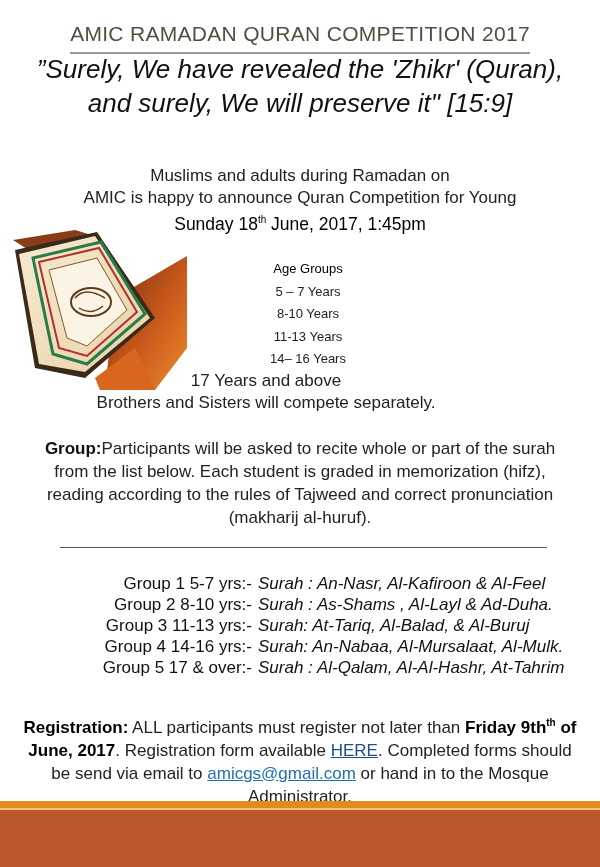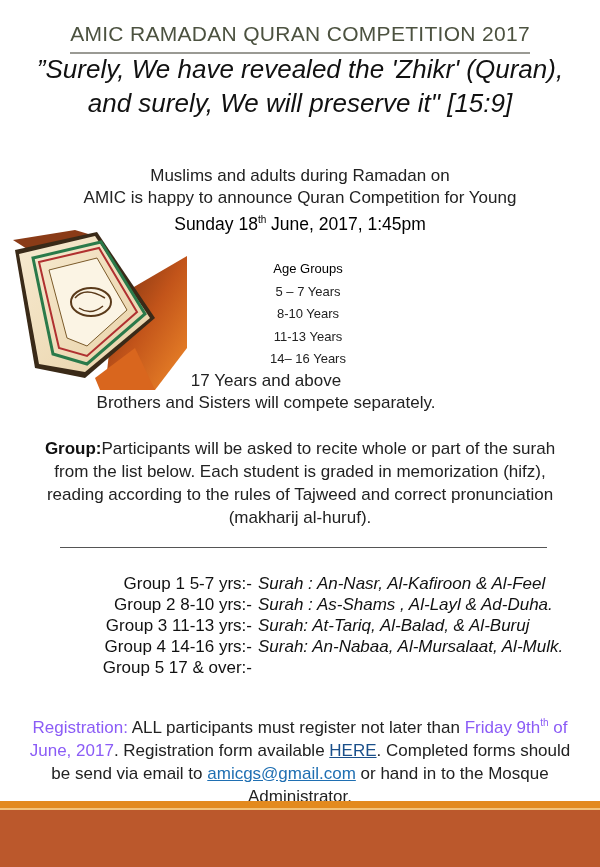--- a/index.html
+++ b/index.html
@@ -23,21 +23,21 @@
     .format { position: absolute; top: 437px; left: 0; width: 600px; text-align: center;
               font-size: 17px; line-height: 23px; color: #222; }
     .format b { font-weight: bold; color: #111; }
     .rule { position: absolute; top: 547px; left: 60px; width: 487px; height: 1px; background: #555; }
     .groups { position: absolute; top: 573px; left: 0; width: 600px; font-size: 17px; line-height: 21px; color: #111; }
     .grow { display: flex; white-space: nowrap; }
     .grow .g { width: 258px; text-align: right; padding-right: 6px; box-sizing: border-box; }
     .grow .s { font-style: italic; }
     .reg { position: absolute; top: 711px; left: 0; width: 600px; text-align: center;
            font-size: 17px; line-height: 23px; color: #222; }
-    .reg b { font-weight: normal; color: #8b5cf6; text-align: right; }
+    .reg b { font-weight: bold; color: #000000; text-align: right; }
     .reg sup { font-size: 10px; }
     .reg a { color: #1f6fb2; text-decoration: underline; }
     .reg a.here { color: #1a4f8a; }
     .band-top { position: absolute; top: 801px; left: 0; width: 600px; height: 7px; background: #e38a1e; }
     .band-line { position: absolute; top: 808px; left: 0; width: 600px; height: 2px; background: #f2c27a; }
     .band { position: absolute; top: 810px; left: 0; width: 600px; height: 57px; background: #bb582c; }
   </style>
 </head>
 <body>
 
@@ -112,20 +112,21 @@
   <div class="grow">
       <span class="g">Group 3  11-13 yrs:-</span>
       <span class="s">Surah:   At-Tariq, Al-Balad, &amp; Al-Buruj</span>
     </div>
   <div class="grow">
       <span class="g">Group 4  14-16 yrs:-</span>
       <span class="s">Surah:   An-Nabaa, Al-Mursalaat, Al-Mulk.</span>
     </div>
   <div class="grow">
       <span class="g">Group 5  17 &amp; over:-</span>
+      <span class="s">Surah : Al-Qalam, Al-Al-Hashr, At-Tahrim</span>
     </div>
 </div>
 
 <div class="reg">
   <div style="width:560px;margin:0 auto;">
     <b>Registration:</b><span> ALL participants must register not later than </span><b><span>Friday 9th</span><sup>th</sup><span> of June, 2017</span></b><span>. Registration form available </span><a class="here" href="#">HERE</a><span>. Completed forms should be send via email to </span><a href="#">amicgs@gmail.com</a><span> or hand in to the Mosque Administrator.</span>
   </div>
 </div>
 
 <div class="band-top"></div>

